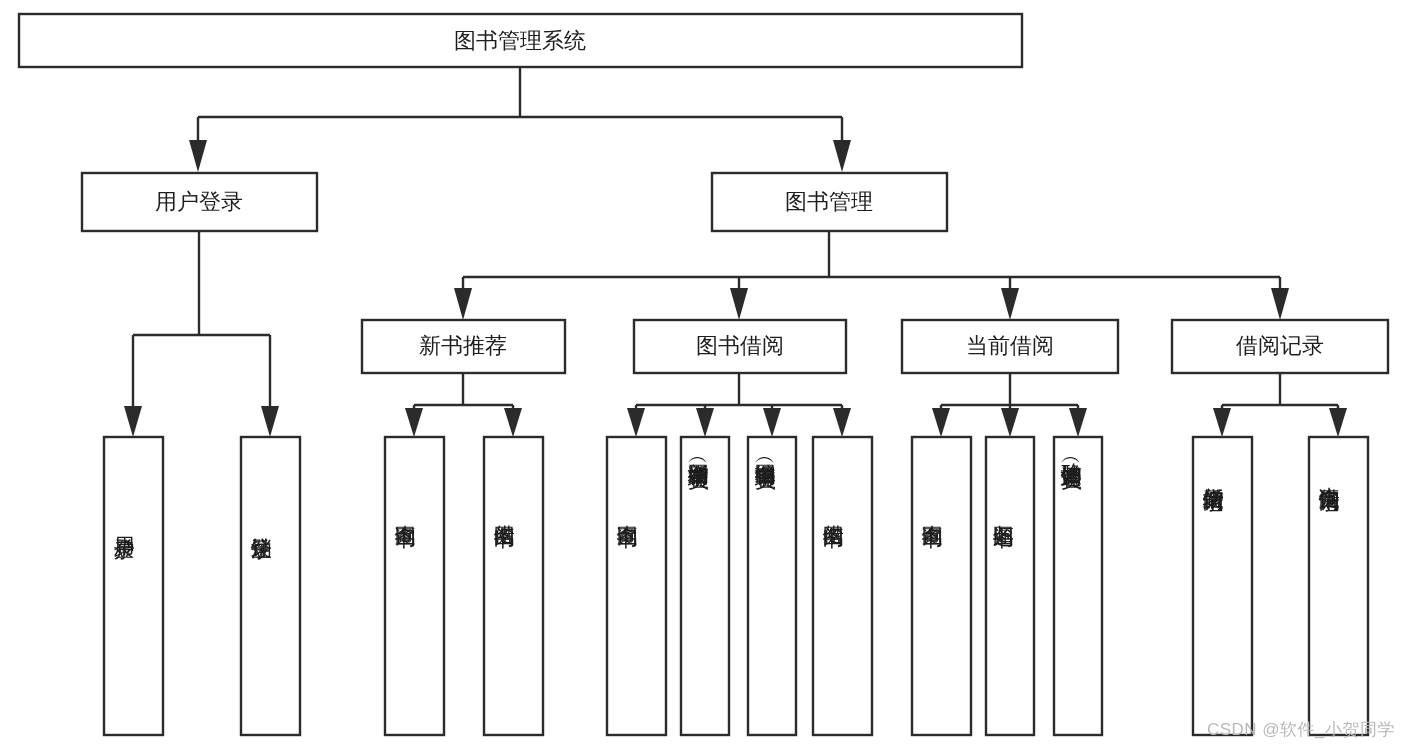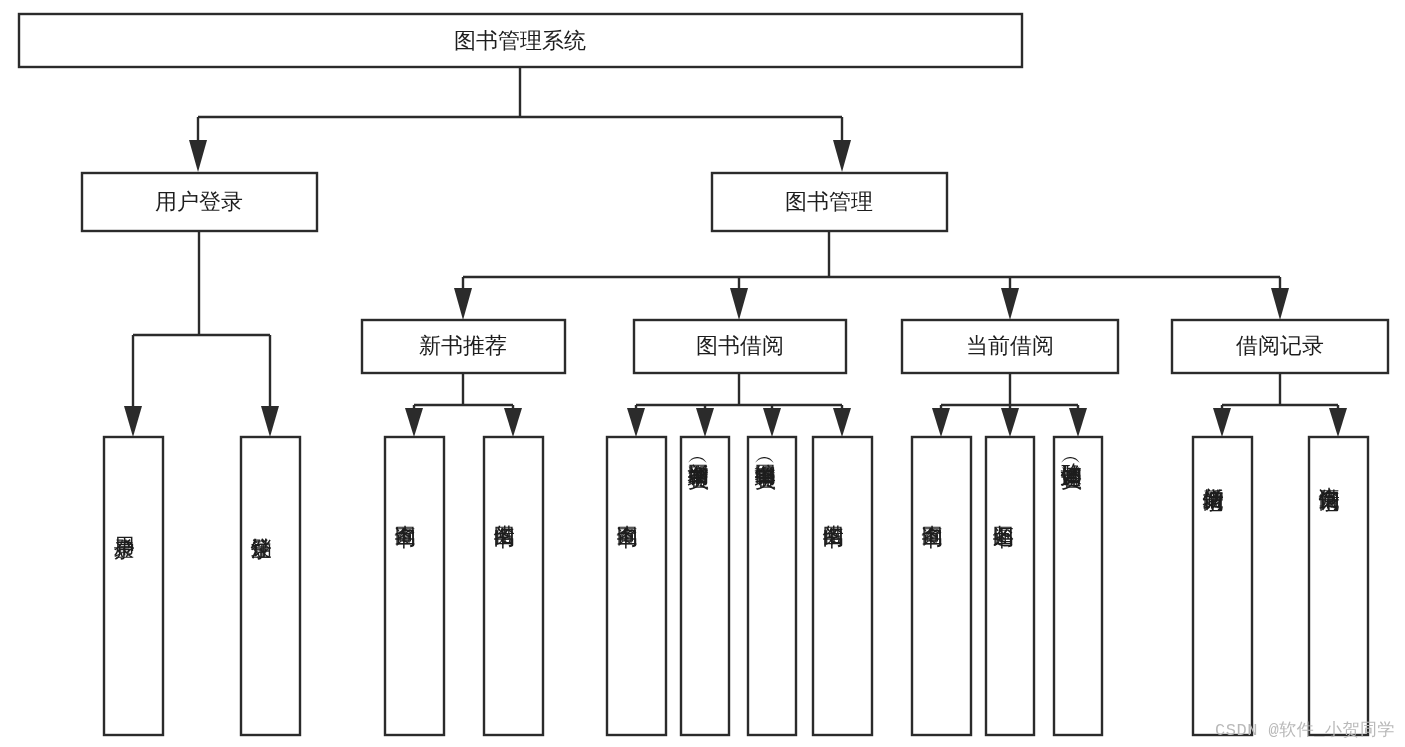--- a/index.html
+++ b/index.html
@@ -57,21 +57,21 @@
     color: #1d1d1d;
     letter-spacing: 1px;
     text-align: start;
     white-space: nowrap;
     pointer-events: none;
   }
   .watermark {
     position: absolute;
     right: 10px;
     bottom: 6px;
-    font-family: Liberation Mono, monospace;
+    font-family: Liberation Sans, sans-serif;
     font-size: 17px;
     color: #b9b9b9;
     letter-spacing: 0.5px;
     white-space: nowrap;
   }
 </style>
 </head>
 <body>
 
 <div id="canvas">

